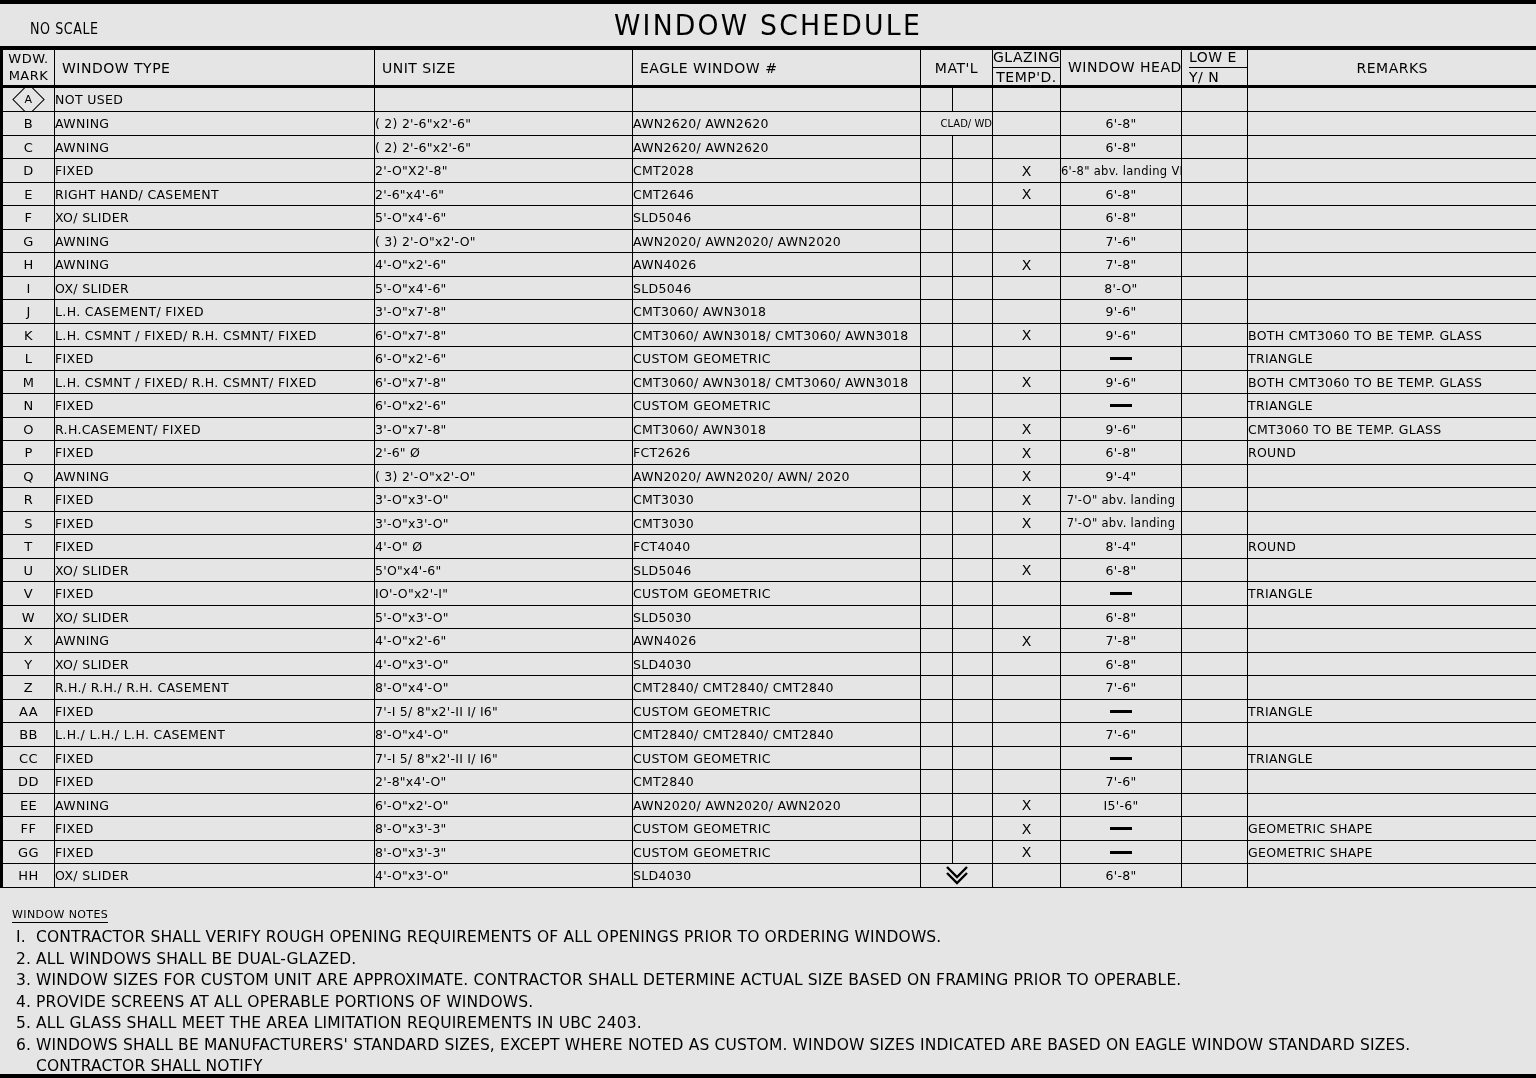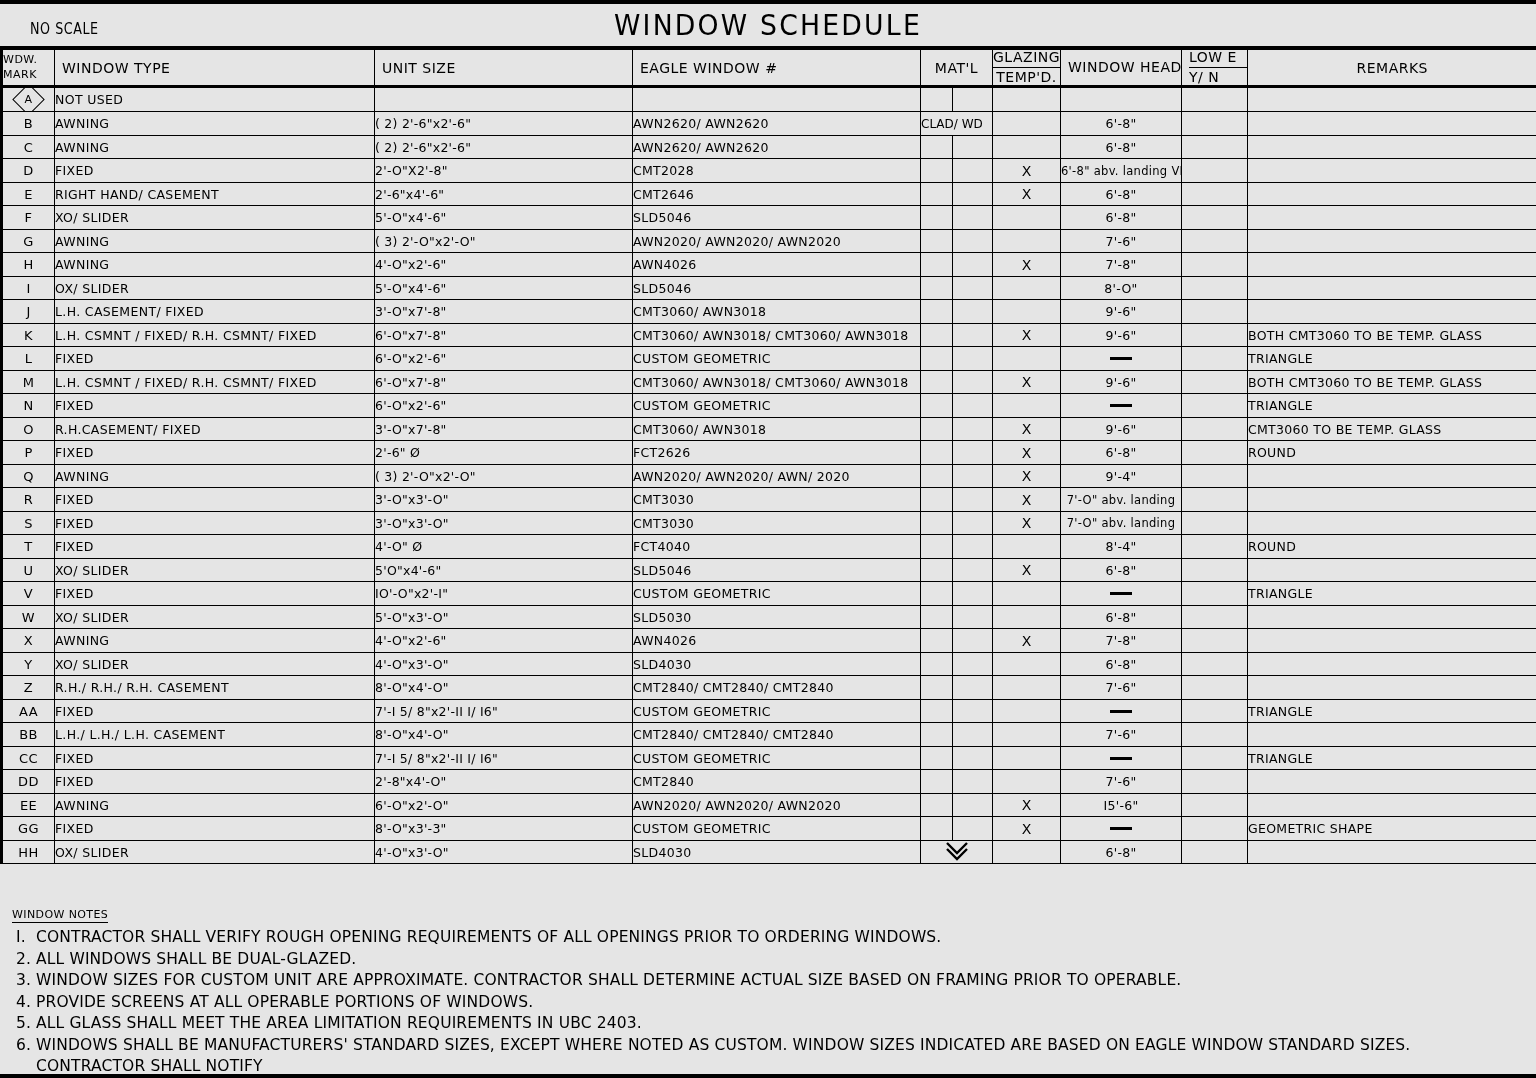--- a/index.html
+++ b/index.html
@@ -95,28 +95,28 @@
   .hdr-2line {
     display: block;
     line-height: 1.12;
   }
   .hdr-2line .l1 {
     display: block;
     border-bottom: 1.6px solid #000;
     padding-bottom: 1px;
     margin-bottom: 2px;
   }
-  th.h-mark { font-size: 11px; line-height: 1.18; text-align: left; padding-left: 4px;}
+  th.h-mark { font-size: 13px; line-height: 1.18; text-align: center; padding-left: 4px;}
   th.h-mark .l1 { border-bottom: none; }
 
   td.c-mark    { text-align: center; font-size: 13px; letter-spacing: .4px; }
   td.c-type    { text-align: left; padding-left: 10px; letter-spacing: .35px; }
   td.c-size    { text-align: left; padding-left: 12px; letter-spacing: .25px; }
   td.c-eagle   { text-align: left; padding-left: 10px; letter-spacing: .3px; }
-  td.c-matl    { text-align: left; font-size: 12px; }
+  td.c-matl    { text-align: right; font-size: 10px; }
   td.c-matl2   { }
   td.c-glaz    { text-align: center; font-size: 14px; }
   td.c-head    { text-align: center; letter-spacing: .3px; }
   td.c-head.small { font-size: 11.5px; }
   td.c-lowe    { }
   td.c-remarks { text-align: left; padding-left: 14px; letter-spacing: .3px; }
 
   .dash {
     display: inline-block;
     width: 22px;
@@ -607,20 +607,32 @@
           <td class="c-size">6'-O"x2'-O"</td>
           <td class="c-eagle">AWN2020/ AWN2020/ AWN2020</td>
           <td class="c-matl"></td>
           <td class="c-matl2"></td>
           <td class="c-glaz">X</td>
           <td class="c-head">I5'-6"</td>
           <td class="c-lowe"></td>
           <td class="c-remarks"></td>
         </tr>
         <tr>
+          <td class="c-mark">FF</td>
+          <td class="c-type">FIXED</td>
+          <td class="c-size">8'-O"x3'-3"</td>
+          <td class="c-eagle">CUSTOM GEOMETRIC</td>
+          <td class="c-matl"></td>
+          <td class="c-matl2"></td>
+          <td class="c-glaz">X</td>
+          <td class="c-head"><span class="dash"></span></td>
+          <td class="c-lowe"></td>
+          <td class="c-remarks">GEOMETRIC SHAPE</td>
+        </tr>
+        <tr>
           <td class="c-mark">GG</td>
           <td class="c-type">FIXED</td>
           <td class="c-size">8'-O"x3'-3"</td>
           <td class="c-eagle">CUSTOM GEOMETRIC</td>
           <td class="c-matl"></td>
           <td class="c-matl2"></td>
           <td class="c-glaz">X</td>
           <td class="c-head"><span class="dash"></span></td>
           <td class="c-lowe"></td>
           <td class="c-remarks">GEOMETRIC SHAPE</td>

